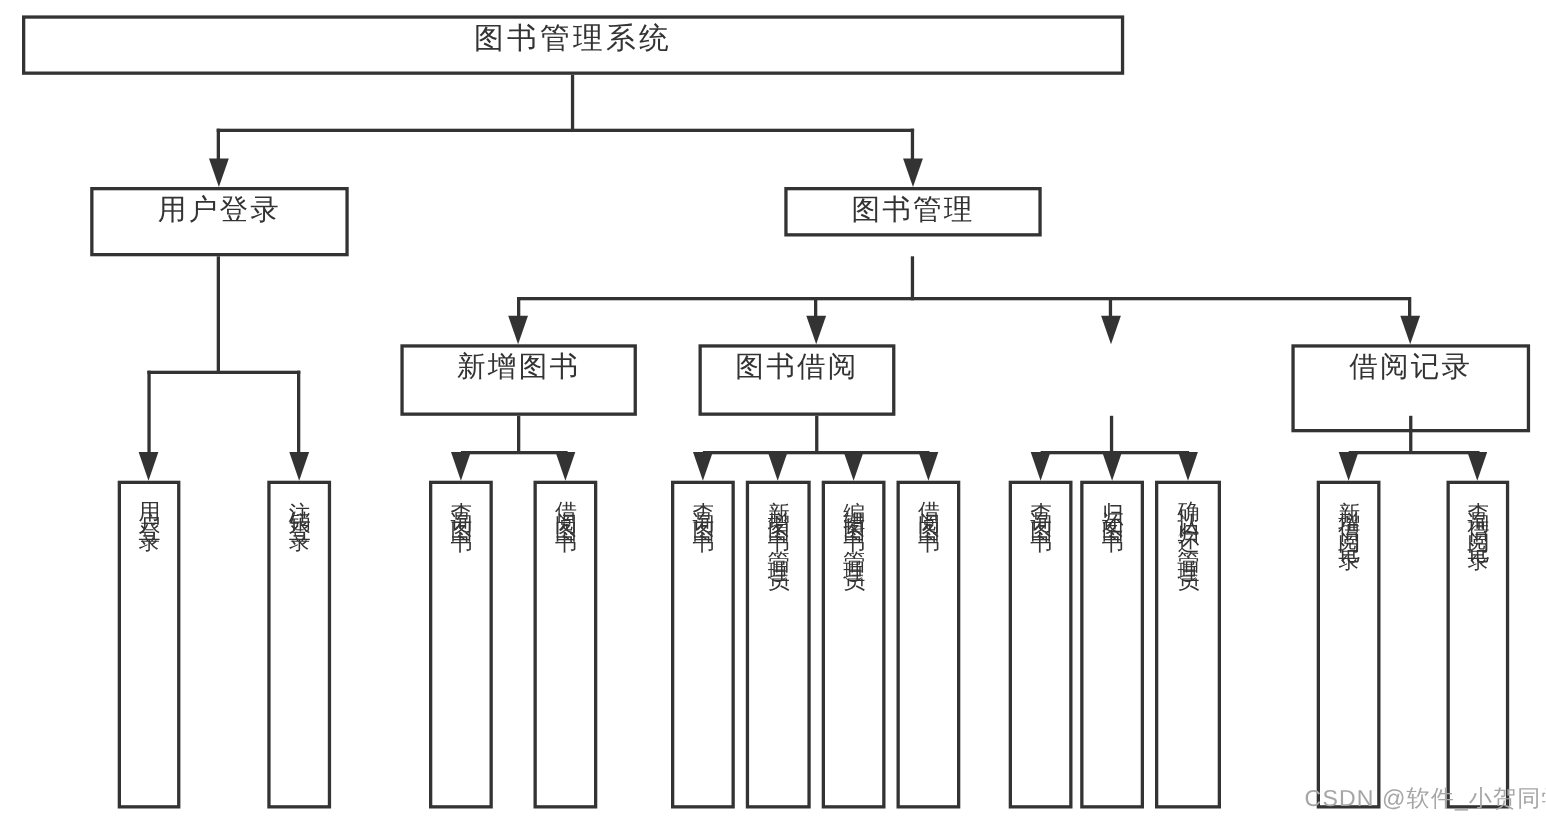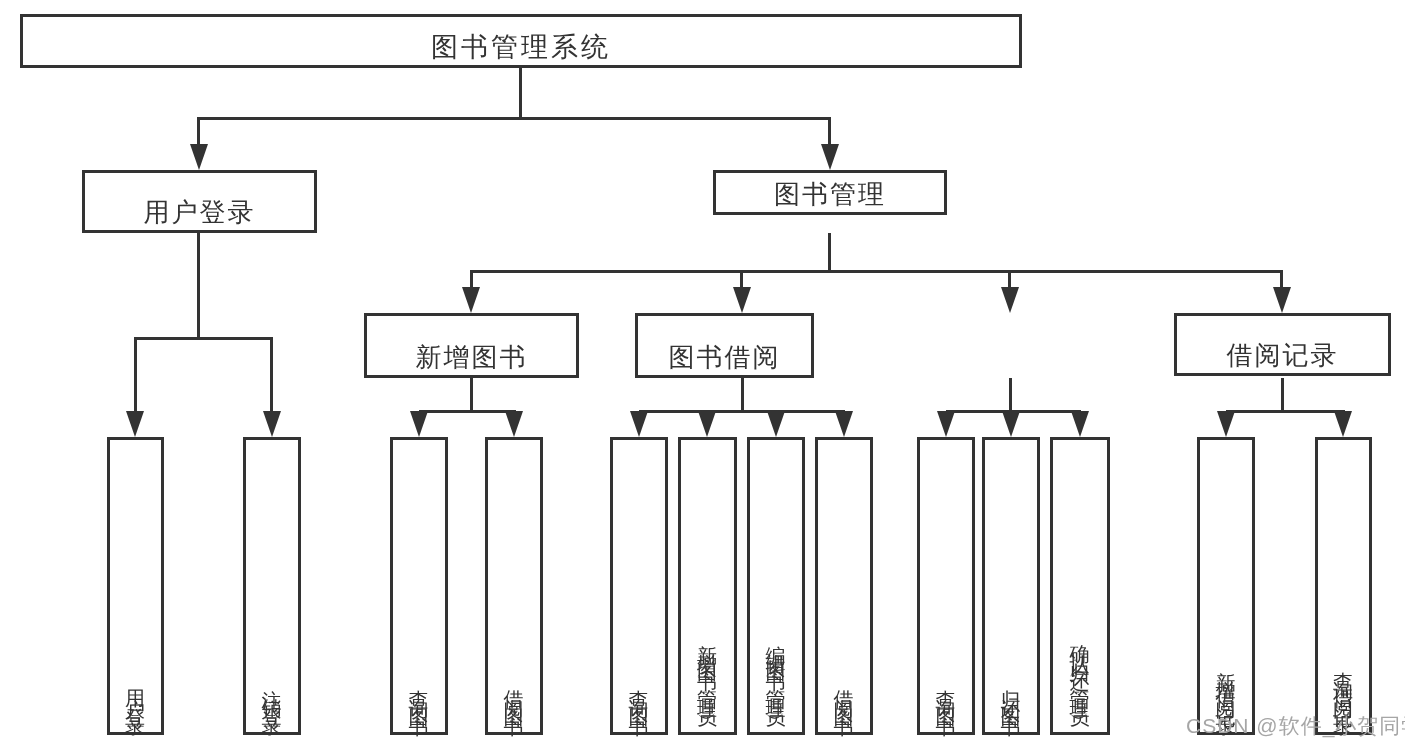--- a/index.html
+++ b/index.html
@@ -16,21 +16,21 @@
     overflow:hidden;
     font-family:"Liberation Sans", sans-serif;
     color:var(--text);
   }
   .box{
     position:absolute;
     box-sizing:border-box;
     border:3px solid var(--line);
     background:#ffffff;
     display:flex;
-    align-items:flex-end;
+    align-items:flex-start;
     justify-content:center;
   }
   .box.h span{
     font-size:26px;
     letter-spacing:2px;
     color:var(--text);
     white-space:nowrap;
   }
   .box.root span{
     font-size:27px;
@@ -81,21 +81,21 @@
   <div class="box h" style="left:713px;top:170px;width:234px;height:45px">
     <span>图书管理</span>
   </div>
 
   <div class="box h" style="left:364px;top:313px;width:215px;height:65px">
     <span>新增图书</span>
   </div>
   <div class="box h" style="left:635px;top:313px;width:179px;height:65px">
     <span>图书借阅</span>
   </div>
-  <div class="box h" style="left:1174px;top:313px;width:217px;height:63px">
+  <div class="box h" style="left:1174px;top:313px;width:217px;height:80px">
     <span>借阅记录</span>
   </div>
 
   <div class="box v" style="left:107px;top:437px;width:57px;height:298px">
     <span>用户登录</span>
   </div>
   <div class="box v" style="left:243px;top:437px;width:58px;height:298px">
     <span>注销登录</span>
   </div>
 

